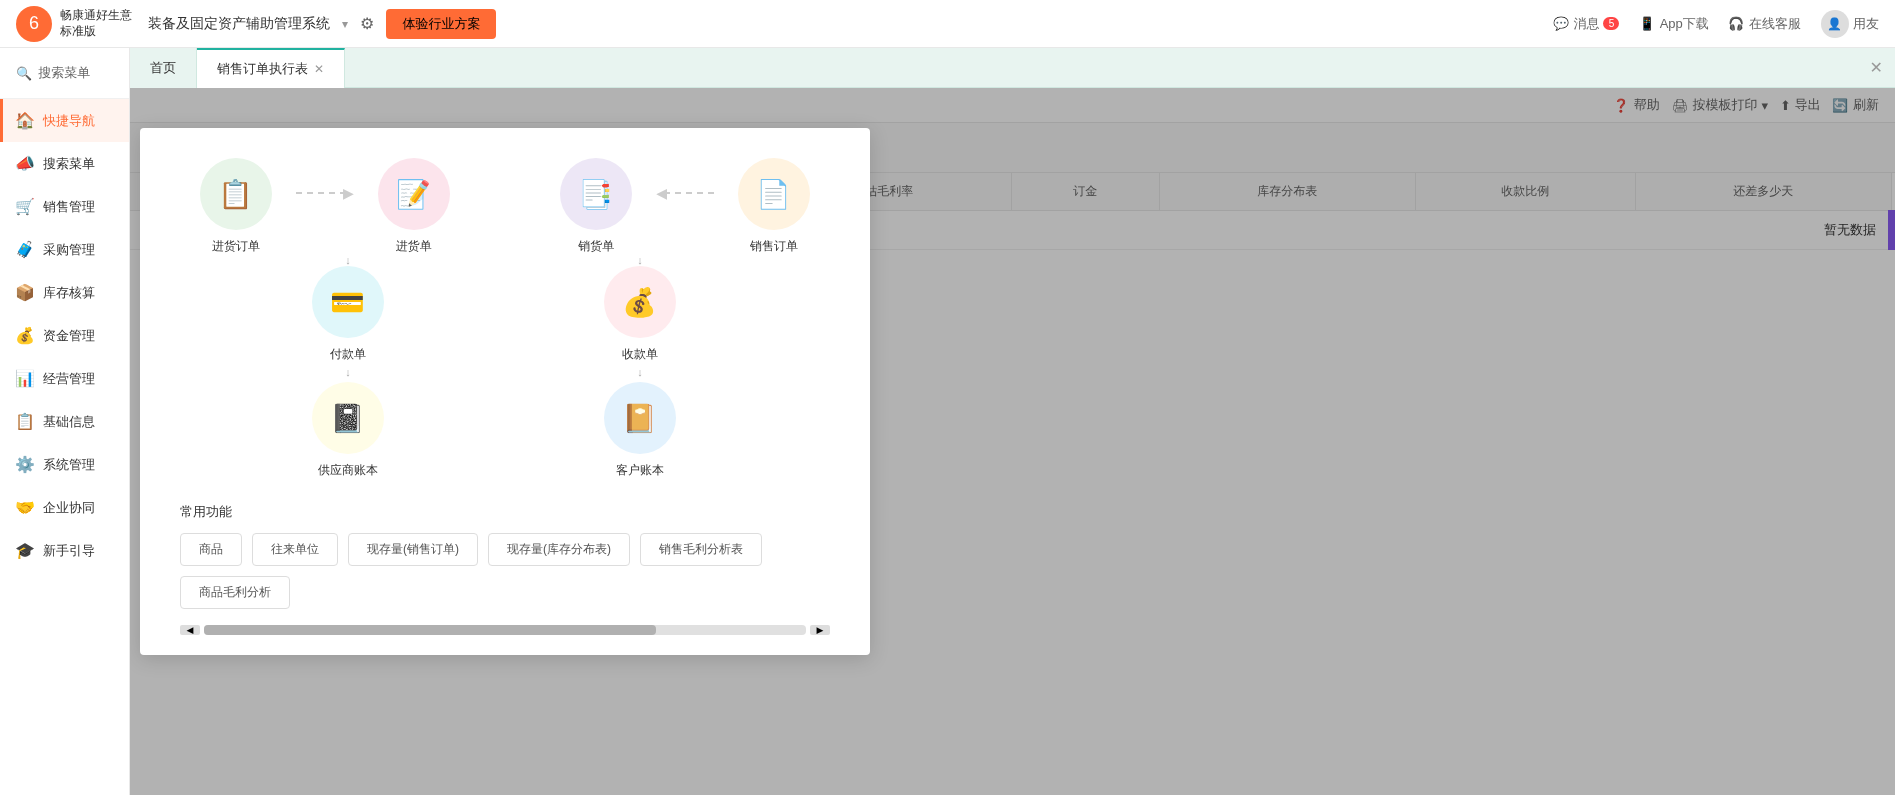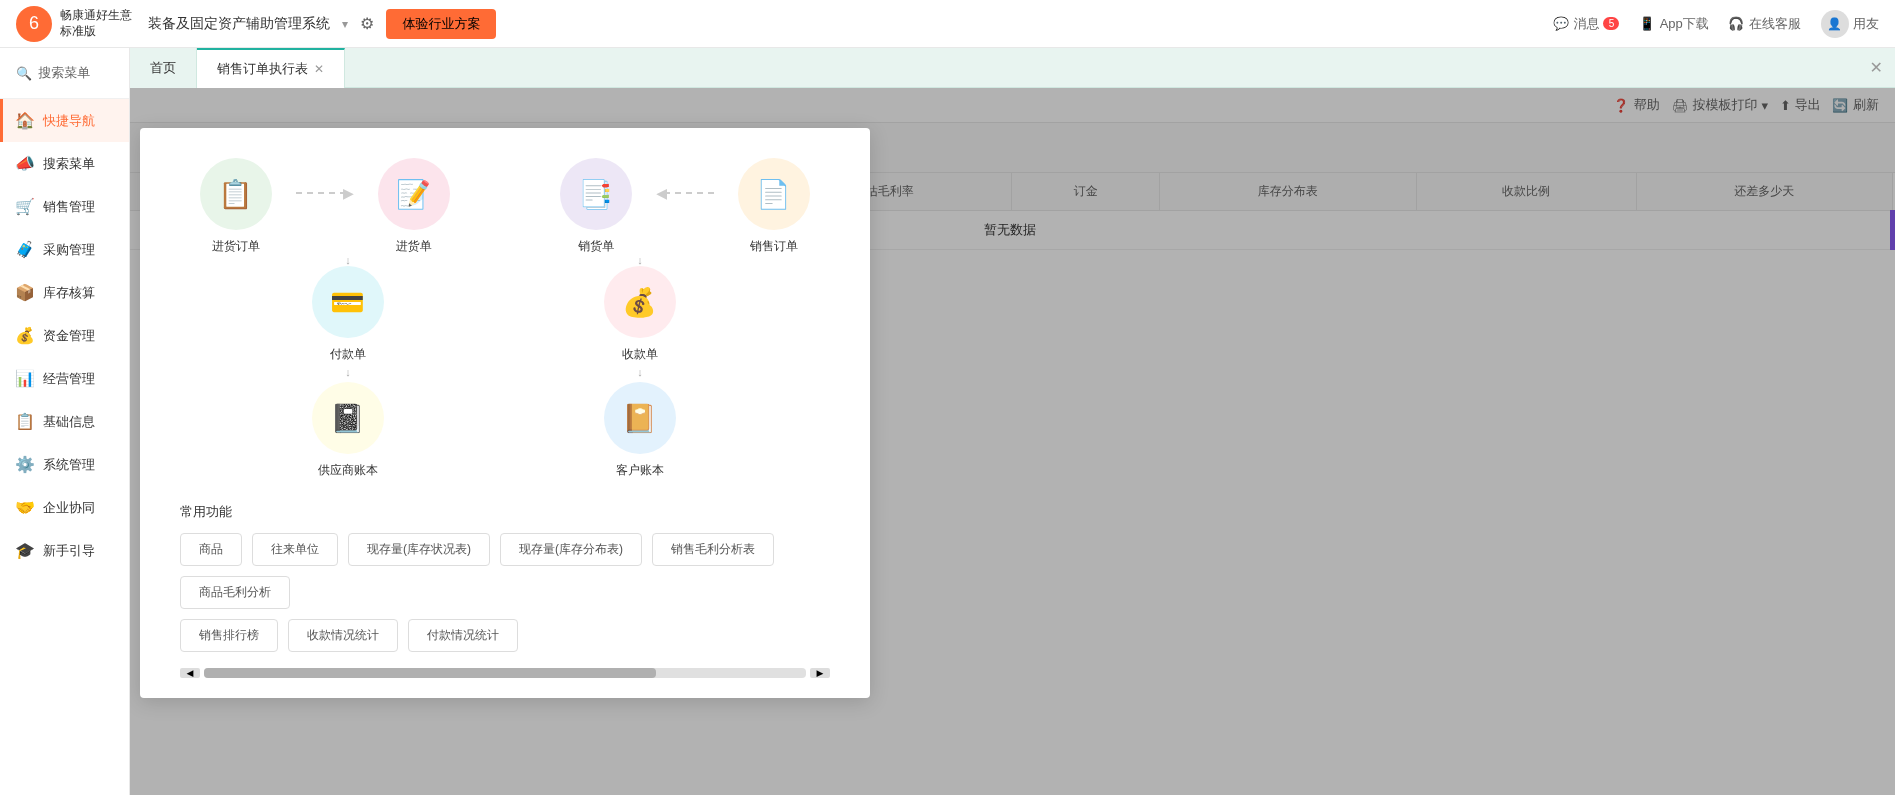--- a/index.html
+++ b/index.html
@@ -59,21 +59,21 @@
     .filter-label { color: #666; font-size: 12px; }
     .filter-input { border: 1px solid #ddd; border-radius: 4px; padding: 4px 8px; font-size: 12px; width: 140px; color: #999; }
     .filter-select { border: 1px solid #ddd; border-radius: 4px; padding: 4px 8px; font-size: 12px; width: 120px; color: #999; }
     .search-btn { background: #ff6b35; color: white; border: none; padding: 5px 16px; border-radius: 4px; cursor: pointer; font-size: 13px; }
     .more-conditions { color: #20b2a0; font-size: 12px; cursor: pointer; padding: 4px 8px; }
 
     
     .table-container { overflow: auto; }
     .data-table { width: 100%; border-collapse: collapse; font-size: 12px; }
     .data-table th { background: #fafafa; padding: 10px 12px; text-align: center; color: #666; border-bottom: 1px solid #e8e8e8; border-right: 1px solid #e8e8e8; white-space: nowrap; font-weight: normal; }
-    .data-table td { padding: 10px 12px; text-align: center; border-bottom: 1px solid #f0f0f0; border-right: 5px solid #8b5cf6; color: #333; }
+    .data-table td { padding: 10px 12px; text-align: right; border-bottom: 1px solid #f0f0f0; border-right: 7px solid #8b5cf6; color: #333; }
     .empty-data { text-align: center; padding: 60px; color: #999; font-size: 13px; }
 
     
     .modal-overlay {
       position: absolute; top: 0; left: 0; right: 0; bottom: 0;
       background: rgba(0,0,0,0.3); z-index: 200; display: flex; align-items: flex-start; justify-content: flex-start;
     }
     .modal-panel {
       background: #fff; border-radius: 4px; box-shadow: 0 4px 20px rgba(0,0,0,0.15);
       margin-top: 40px; margin-left: 10px;
@@ -365,29 +365,24 @@
                 </div>
               </div>
             </div>
           </div>
 
           <div class="common-section">
             <div class="common-title">常用功能</div>
             <div class="common-btns">
               <button class="common-btn">商品</button>
               <button class="common-btn">往来单位</button>
-              <button class="common-btn">现存量(库存状况表)</button>
+              <button class="common-btn">现存量(销售订单)</button>
               <button class="common-btn">现存量(库存分布表)</button>
               <button class="common-btn">销售毛利分析表</button>
               <button class="common-btn">商品毛利分析</button>
-            </div>
-            <div class="common-btns" style="margin-top:10px;">
-              <button class="common-btn">销售排行榜</button>
-              <button class="common-btn">收款情况统计</button>
-              <button class="common-btn">付款情况统计</button>
             </div>
           </div>
 
           <div style="margin-top:16px;display:flex;align-items:center;gap:4px;">
             <span class="scroll-btn">◀</span>
             <div style="flex:1;background:#e0e0e0;border-radius:4px;height:10px;">
               <div style="background:#b0b0b0;border-radius:4px;height:10px;width:75%;"></div>
             </div>
             <span class="scroll-btn">▶</span>
           </div>

